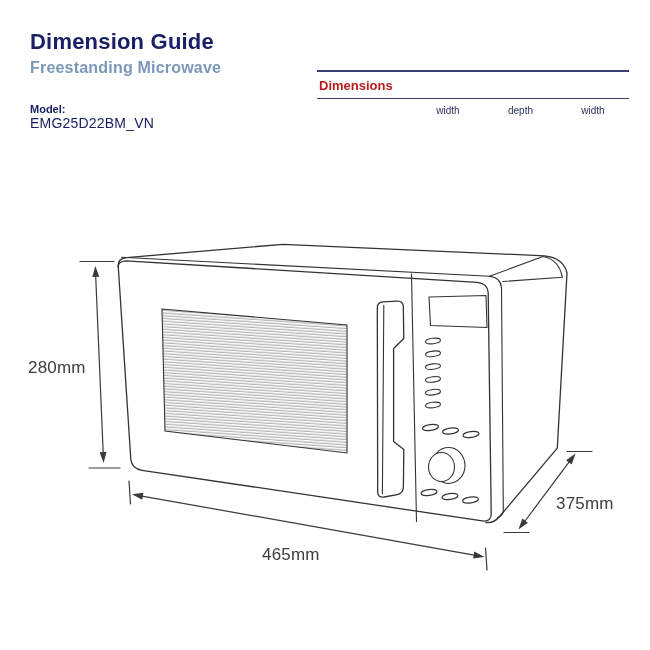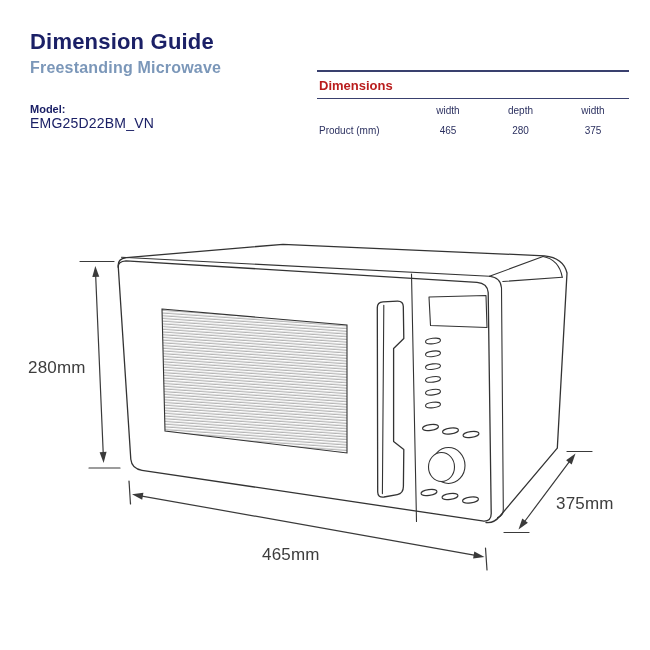--- a/index.html
+++ b/index.html
@@ -53,26 +53,20 @@
 
   <div class="dim-table">
     <div class="rule-top"></div>
     <div class="t-title">Dimensions</div>
     <div class="rule-mid"></div>
     <div class="t-row t-head">
       <div class="cell lbl"></div>
       <div class="cell">width</div>
       <div class="cell">depth</div>
       <div class="cell">width</div>
-    </div>
-    <div class="t-row t-vals">
-      <div class="cell lbl">Product (mm)</div>
-      <div class="cell">465</div>
-      <div class="cell">280</div>
-      <div class="cell">375</div>
     </div>
   </div>
 
   <svg viewBox="0 0 650 650">
     <defs>
       <pattern id="hatch" width="4" height="2.7" patternUnits="userSpaceOnUse" patternTransform="rotate(4)">
         <line x1="0" y1="1.1" x2="4" y2="1.1" stroke="#4a4a4a" stroke-width="0.55"></line>
       </pattern>
     </defs>
 

